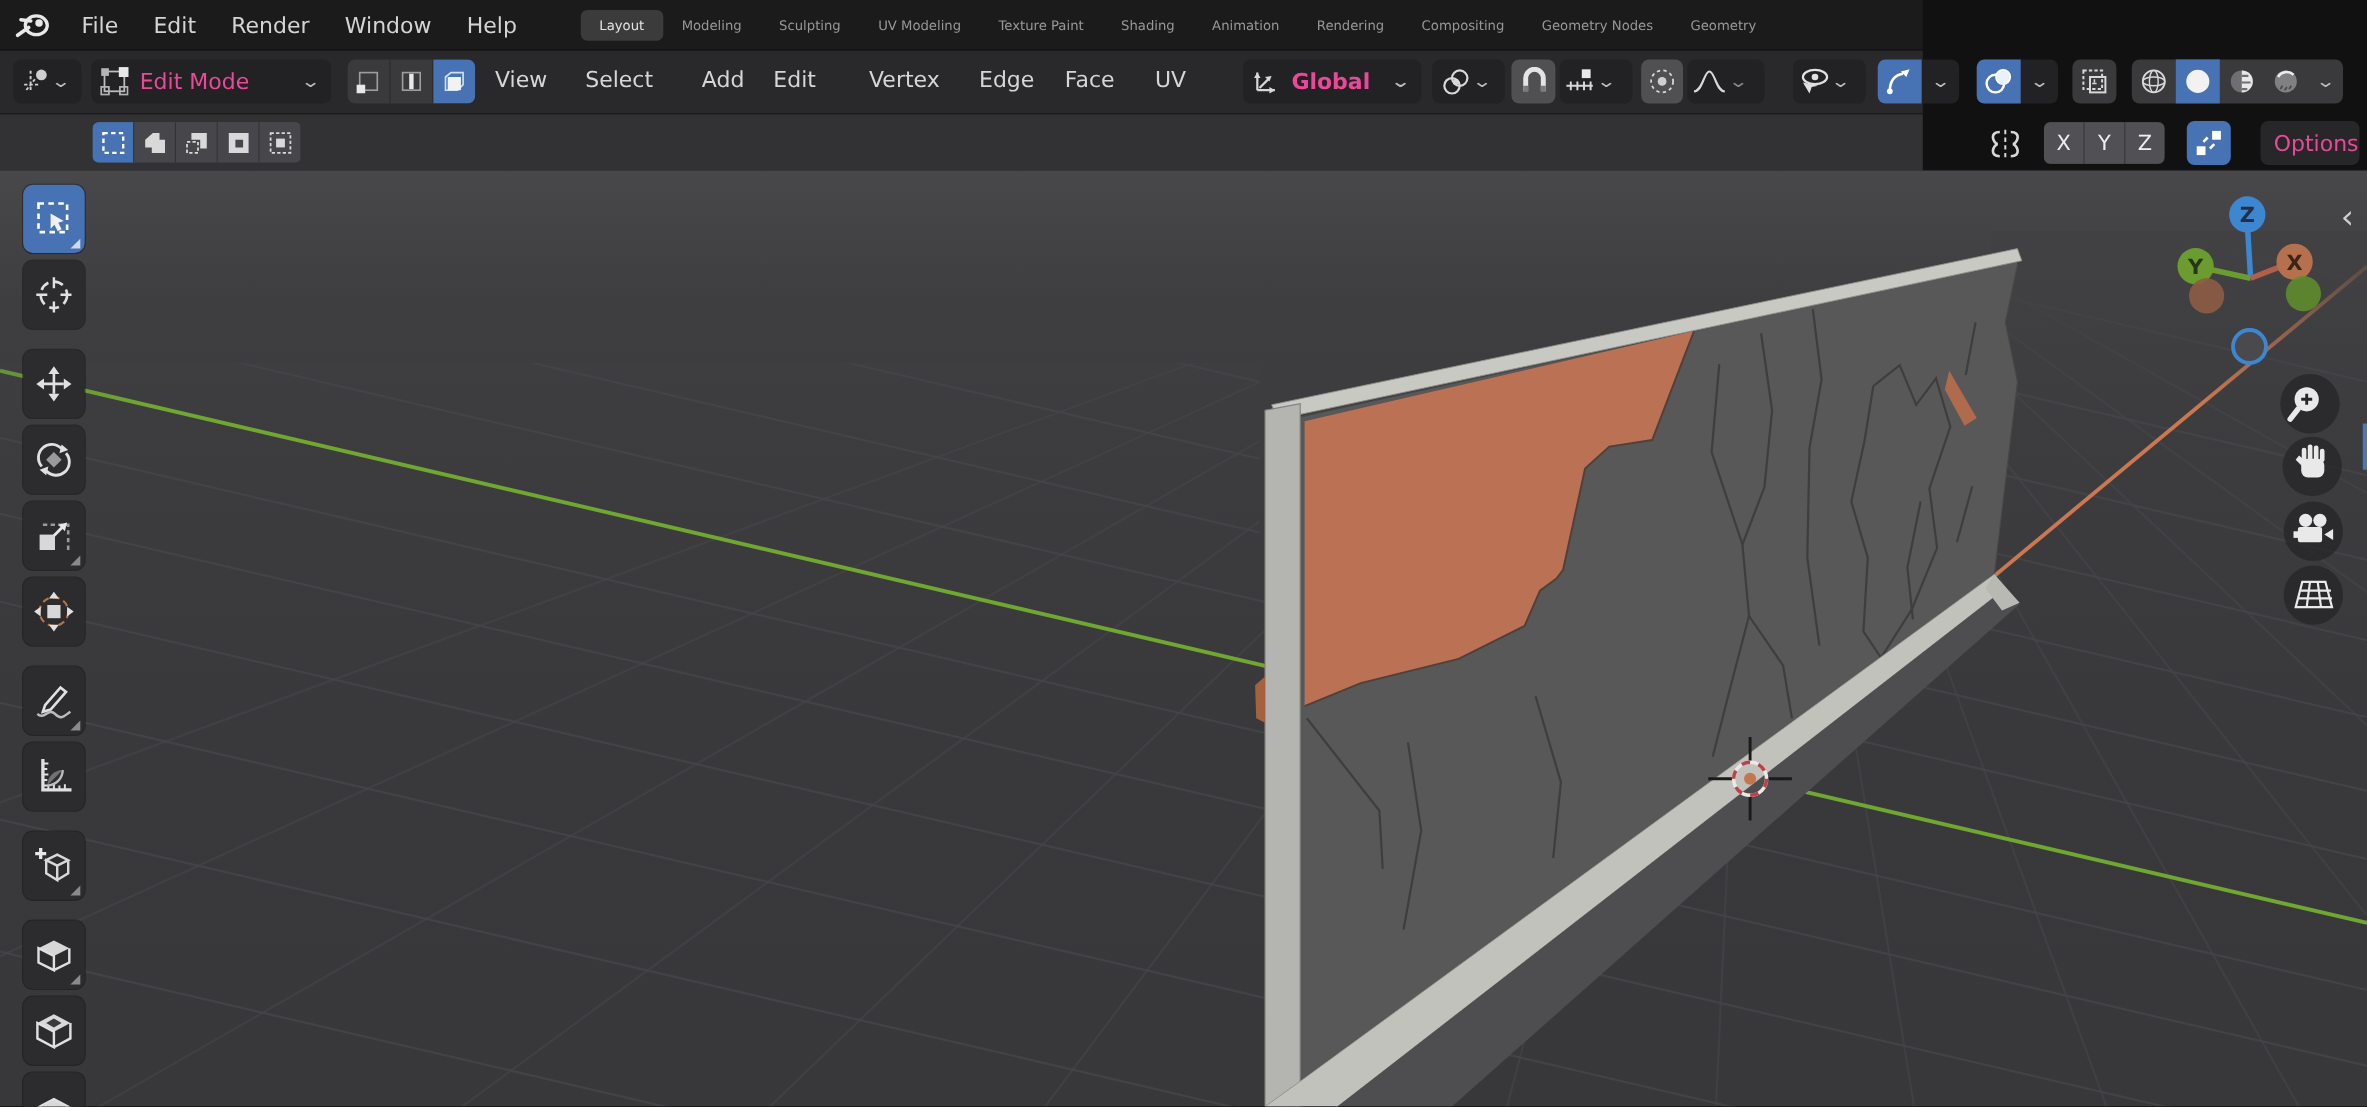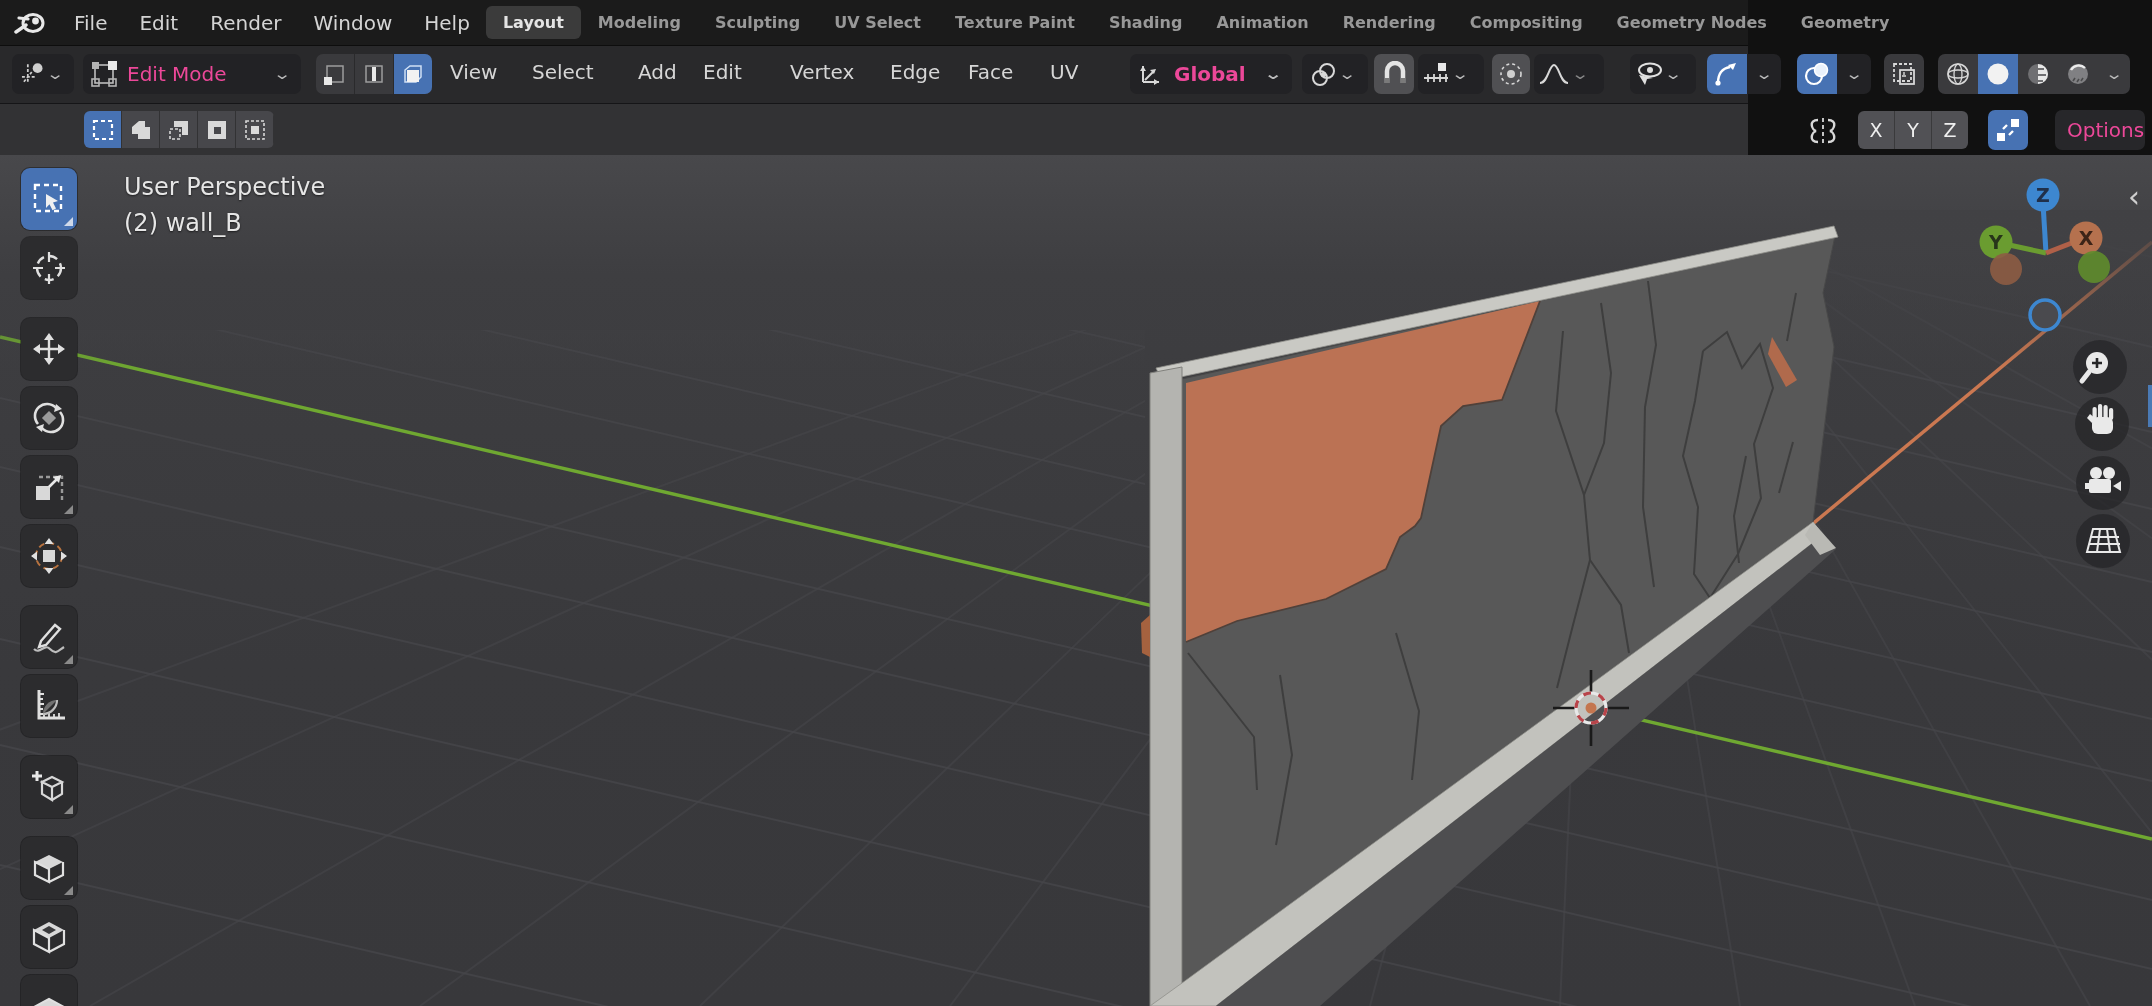--- a/index.html
+++ b/index.html
@@ -4,21 +4,21 @@
 <style>
   html,body{margin:0;padding:0;background:#111;}
   body{width:2152px;height:1006px;position:relative;overflow:hidden;
        font-family:"DejaVu Sans","Liberation Sans",sans-serif;color:#d0d0d0;
        -webkit-font-smoothing:antialiased;}
   .row{position:absolute;left:0;width:1748px;}
   
   #topbar{top:0;height:45px;background:#1b1b1b;border-bottom:1px solid #0d0d0d;}
   #topbar .inner{display:flex;align-items:center;height:100%;}
   .menu{font-size:20px;color:#d4d4d4;padding:0 16px;cursor:default;}
-  .tab{font-size:16px;color:#989898;padding:7px 17px;border-radius:6px;white-space:nowrap;font-weight:bold;}
+  .tab{font-size:12px;color:#989898;padding:7px 17px;border-radius:6px;white-space:nowrap;}
   .tab.active{color:#e4e4e4;background:#3b3b3b;}
   #blender-logo{margin:0 10px 0 14px;}
   
   #hdr2{top:46px;height:57px;background:#29292b;border-bottom:1px solid #151517;}
   .abs{position:absolute;}
   .pill{background:#222225;border-radius:7px;display:flex;align-items:center;height:40px;
         box-sizing:border-box;padding:0 8px;}
   .pill .lbl{font-size:20px;color:#ec4899;padding:0 10px;}
   .chev{font-size:15px;color:#bdbdbd;transform:scaleX(1.5);display:inline-block;padding:0 4px;}
   .seg{display:flex;background:#3a3a3d;border-radius:7px;overflow:hidden;height:40px;}
@@ -66,21 +66,21 @@
   </span>
   <span class="menu">File</span>
   <span class="menu">Edit</span>
   <span class="menu">Render</span>
   <span class="menu">Window</span>
   <span class="menu">Help</span>
   <span style="width:42px"></span>
   <span class="tab active">Layout</span>
   <span class="tab">Modeling</span>
   <span class="tab">Sculpting</span>
-  <span class="tab">UV Select</span>
+  <span class="tab">UV Modeling</span>
   <span class="tab">Texture Paint</span>
   <span class="tab">Shading</span>
   <span class="tab">Animation</span>
   <span class="tab">Rendering</span>
   <span class="tab">Compositing</span>
   <span class="tab">Geometry Nodes</span>
   <span class="tab">Geometry</span>
  </div>
 </div>
 
@@ -444,24 +444,20 @@
     <g stroke="#e9e9e9" stroke-width="2" fill="none">
       <path d="M2093 374 h21 l6 23 h-33 z"></path>
       <path d="M2100 374 l-3 23 M2107 374 l3 23 M2091 382 h28 M2089 389 h31"></path>
     </g>
   </g>
 
   <text x="2128" y="52" font-size="30" fill="#cfcfcf">‹</text>
   <rect x="2148" y="230" width="4" height="42" fill="#4a7ab5"></rect>
 </svg>
 
-<div id="vplabels">
-  <div>User Perspective</div>
-  <div>(2) wall_B</div>
-</div>
 </div>
 
 <div id="toolbar">
   <div class="tool active">
     <svg width="34" height="34" viewBox="0 0 34 34">
       <rect x="3" y="3" width="26" height="26" fill="none" stroke="#fff" stroke-width="2.4" stroke-dasharray="5 4"></rect>
       <path d="M14 12 l12 7 -5 1.5 3 6 -3.5 1.8 -3 -6 -3.5 3.7 z" fill="#f0f0f0"></path>
     </svg>
     <span class="corner" style="border-bottom-color:#cfd9ea"></span>
   </div>

